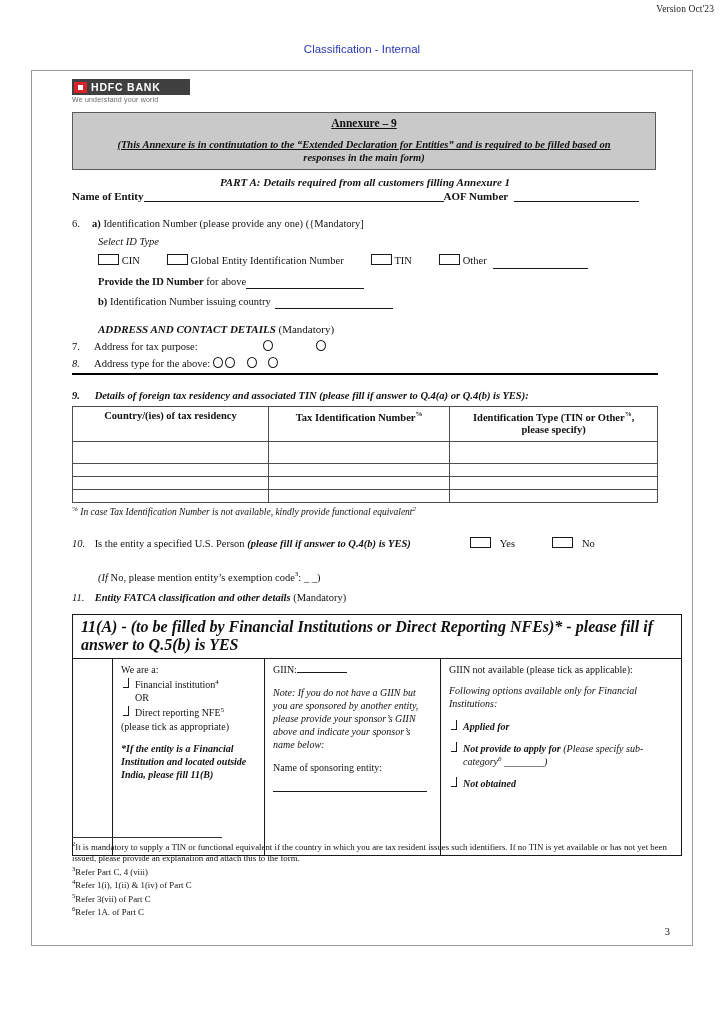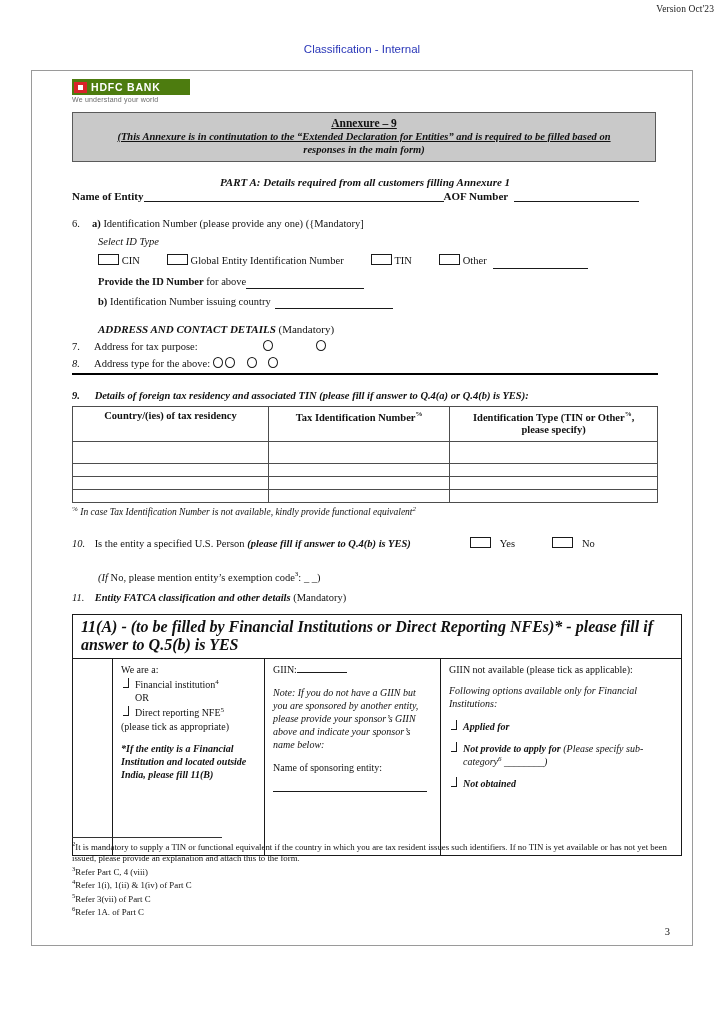--- a/index.html
+++ b/index.html
@@ -44,21 +44,21 @@
   .page-inner {
     position: relative;
     width: 100%; height: 100%;
     padding: 10px 14px 0 14px;
   }
 
   
   .logo-wrap { position: absolute; left: 40px; top: 8px; width: 124px; }
   .logo-bar {
     display: flex; align-items: center;
-    background: #4d7c0f;
+    background: #404040;
     height: 16px;
     padding: 0 4px 0 2px;
     width: 118px;
   }
   .logo-mark {
     width: 13px; height: 11px;
     background: #d8232a;
     position: relative;
     margin-right: 4px;
     flex: none;
@@ -100,21 +100,21 @@
     font-weight: bold;
     font-size: 11.5px;
     text-decoration: underline;
     font-style: normal;
   }
   .annex-sub {
     font-weight: bold;
     font-style: italic;
     font-size: 10.5px;
     line-height: 1.25;
-    margin-top: 1px;
+    margin-top: 9px;
   }
   .annex-sub .u { text-decoration: underline; }
 
   
   .sec { position: absolute; left: 40px; width: 586px; }
 
   .parta-title {
     text-align: center;
     font-weight: bold;
     font-style: italic;

